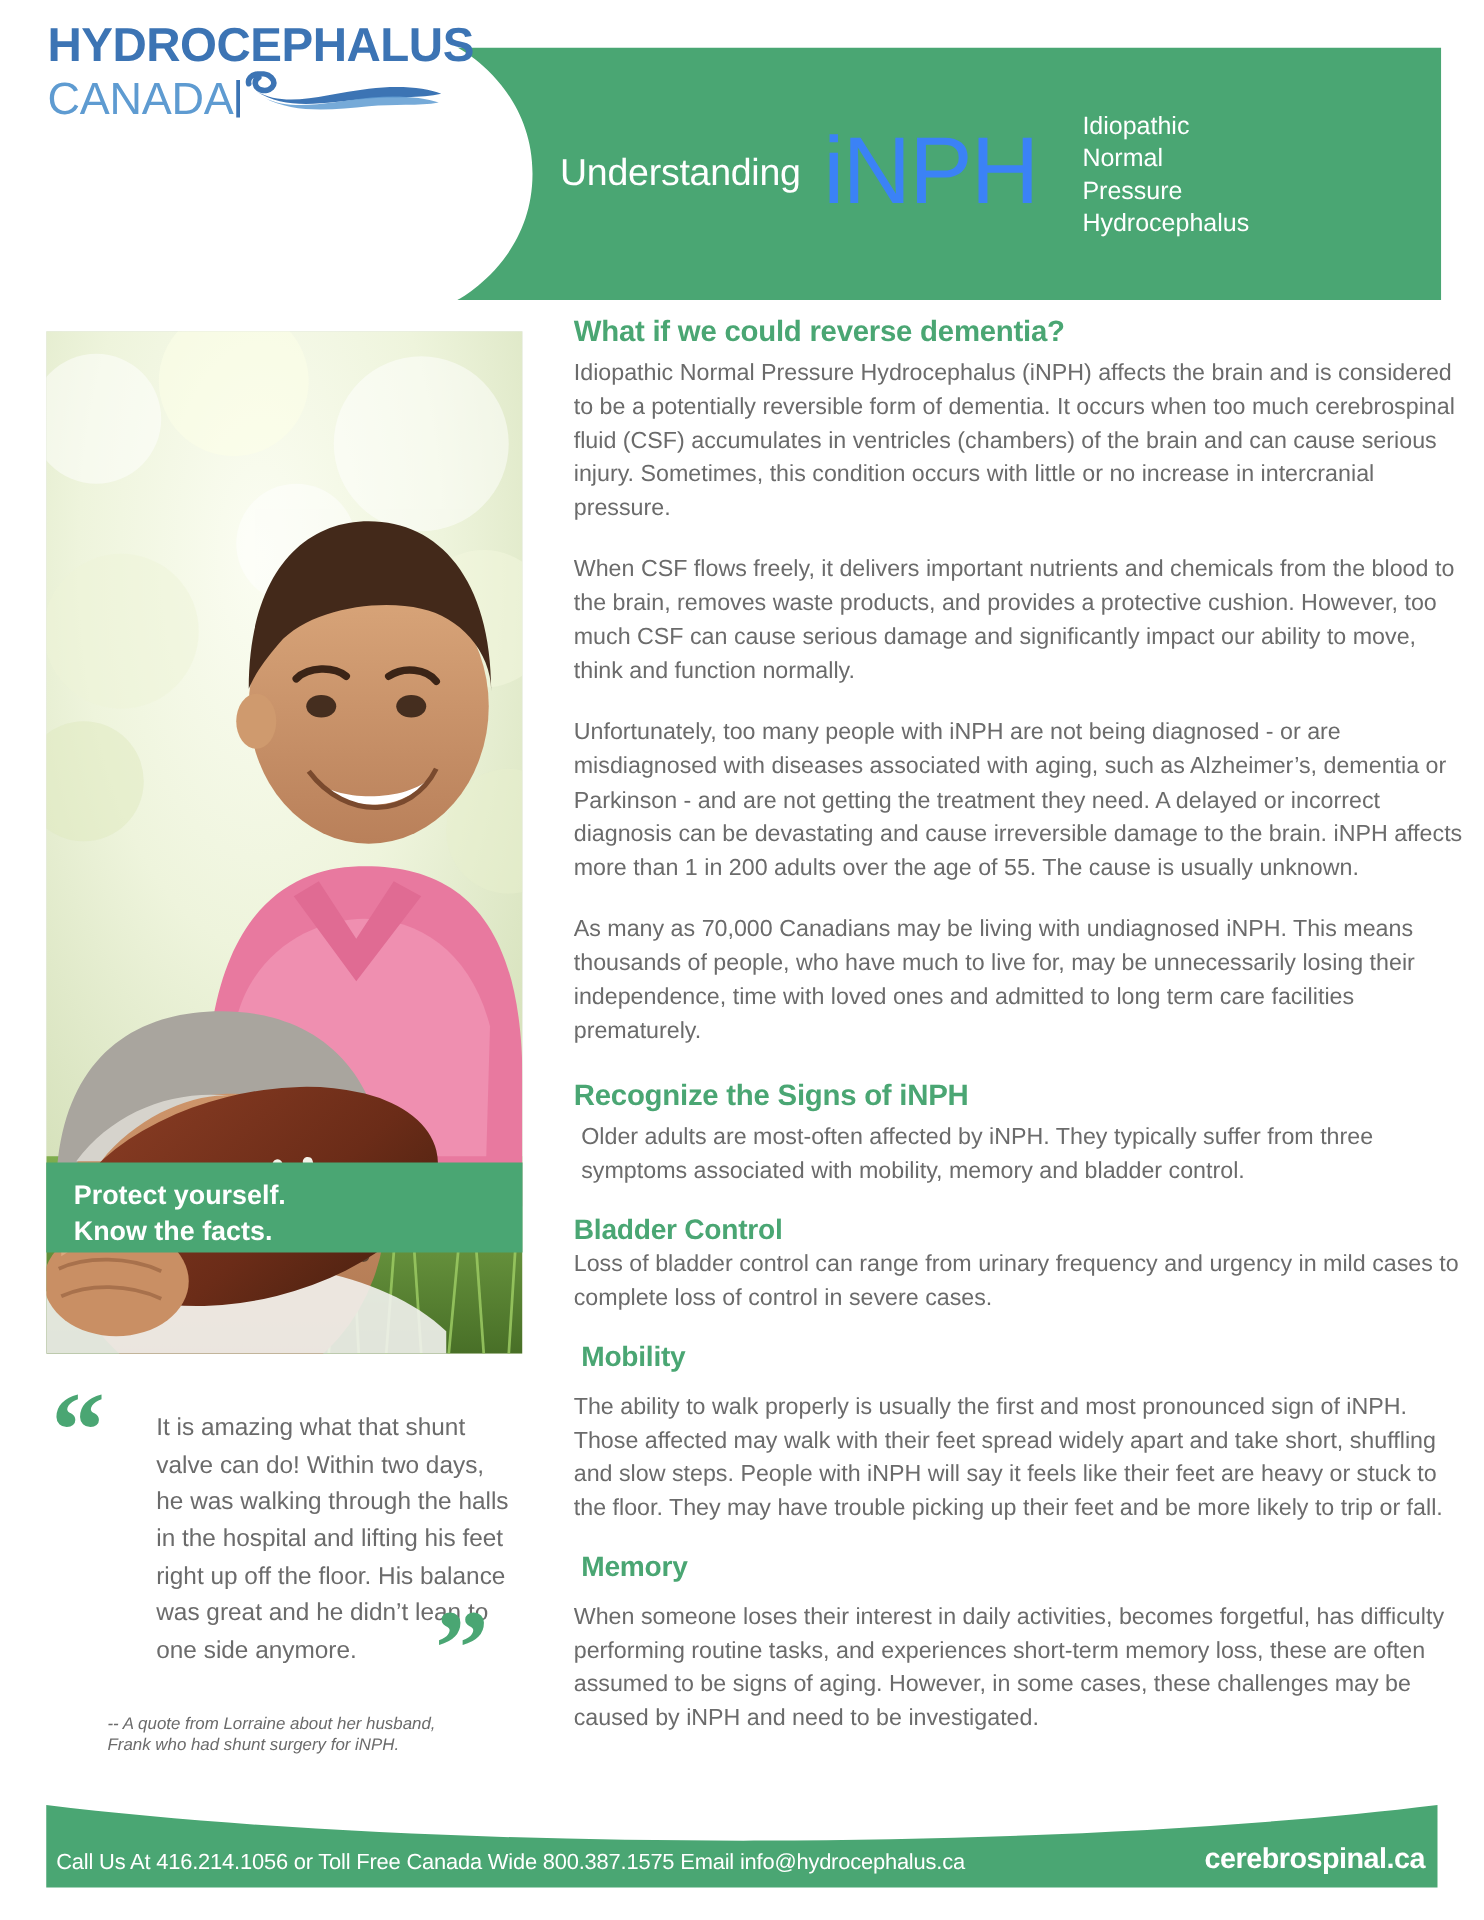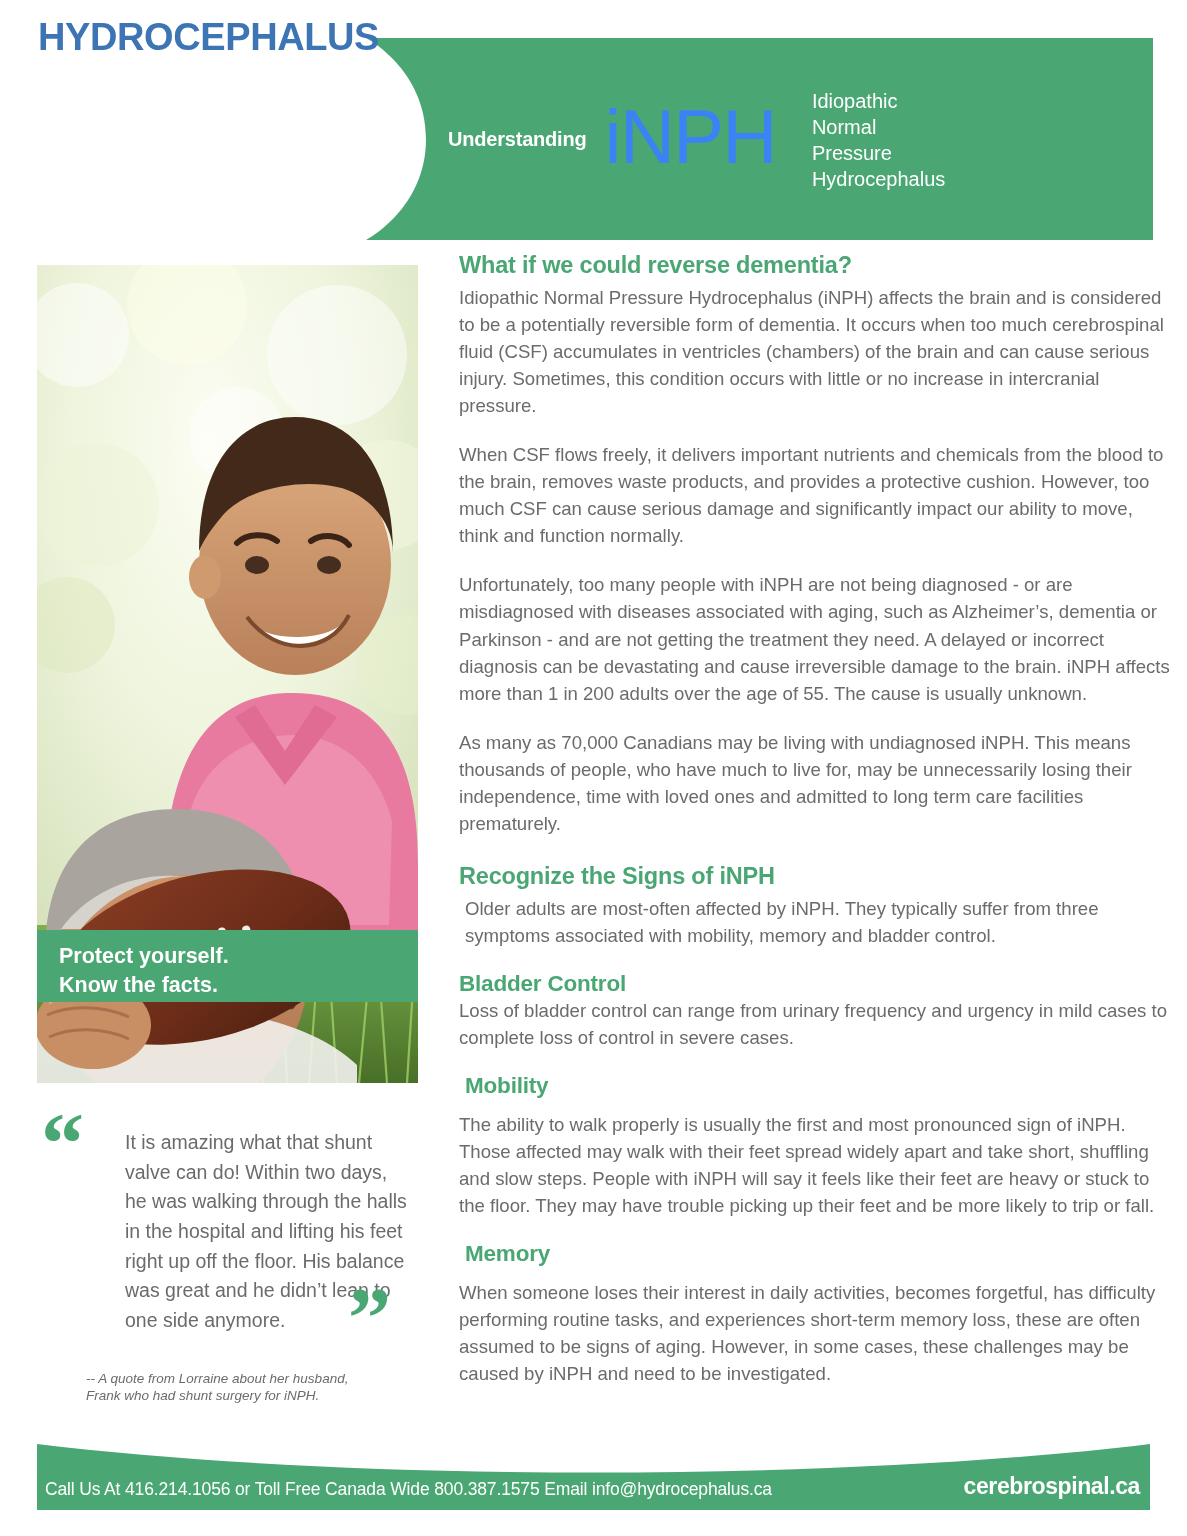--- a/index.html
+++ b/index.html
@@ -67,22 +67,22 @@
 
   .header-title-wrap {
     position: absolute;
     left: 448px; top: 38px;
     height: 202px;
     display: flex;
     align-items: center;
   }
   .understanding {
     color: #ffffff;
-    font-size: 20px;
-    font-weight: bold;
+    font-size: 30px;
+    font-weight: normal;
     letter-spacing: -0.2px;
   }
   .inph {
     color: #3b82f6;
     font-size: 76px;
     font-weight: normal;
     letter-spacing: -1.5px;
     line-height: 0.95;
     margin-left: 18px;
     margin-top: -4px;
@@ -221,20 +221,31 @@
 <div class="page">
 
   <div class="header-band">
     <svg width="1153" height="202" viewBox="0 0 1153 202" xmlns="http://www.w3.org/2000/svg">
       <path d="M1153,0 L1153,202 L366,202 C366,202 426,171 426,101 C426,31 366,0 366,0 Z" fill="#4AA673"></path>
     </svg>
   </div>
 
   <div class="logo-block">
     <div class="logo-line1">HYDROCEPHALUS</div>
+    <div class="logo-line2row">
+      <div class="logo-line2">CANADA</div>
+      <div class="logo-bar"></div>
+      <span class="logo-wave">
+        <svg width="160" height="40" viewBox="0 0 160 40" xmlns="http://www.w3.org/2000/svg">
+          <path d="M4,10 C2,2 16,-1 22,5 C28,11 20,17 14,15 C8,13 8,7 12,5" fill="none" stroke="#3C74B4" stroke-width="4.5" stroke-linecap="round"></path>
+          <path d="M10,16 C34,30 66,18 100,14 C124,11 146,13 158,18 C142,22 120,20 98,22 C66,25 34,32 10,16 Z" fill="#3C74B4"></path>
+          <path d="M16,21 C40,33 70,24 102,21 C124,19 144,21 156,25 C140,28 120,26 100,28 C70,31 40,34 16,21 Z" fill="#5E9BD1" opacity="0.85"></path>
+        </svg>
+      </span>
+    </div>
   </div>
 
   <div class="header-title-wrap">
     <span class="understanding">Understanding</span>
     <span class="inph">iNPH</span>
     <span class="inph-expand">Idiopathic
 Normal
 Pressure
 Hydrocephalus</span>
   </div>

